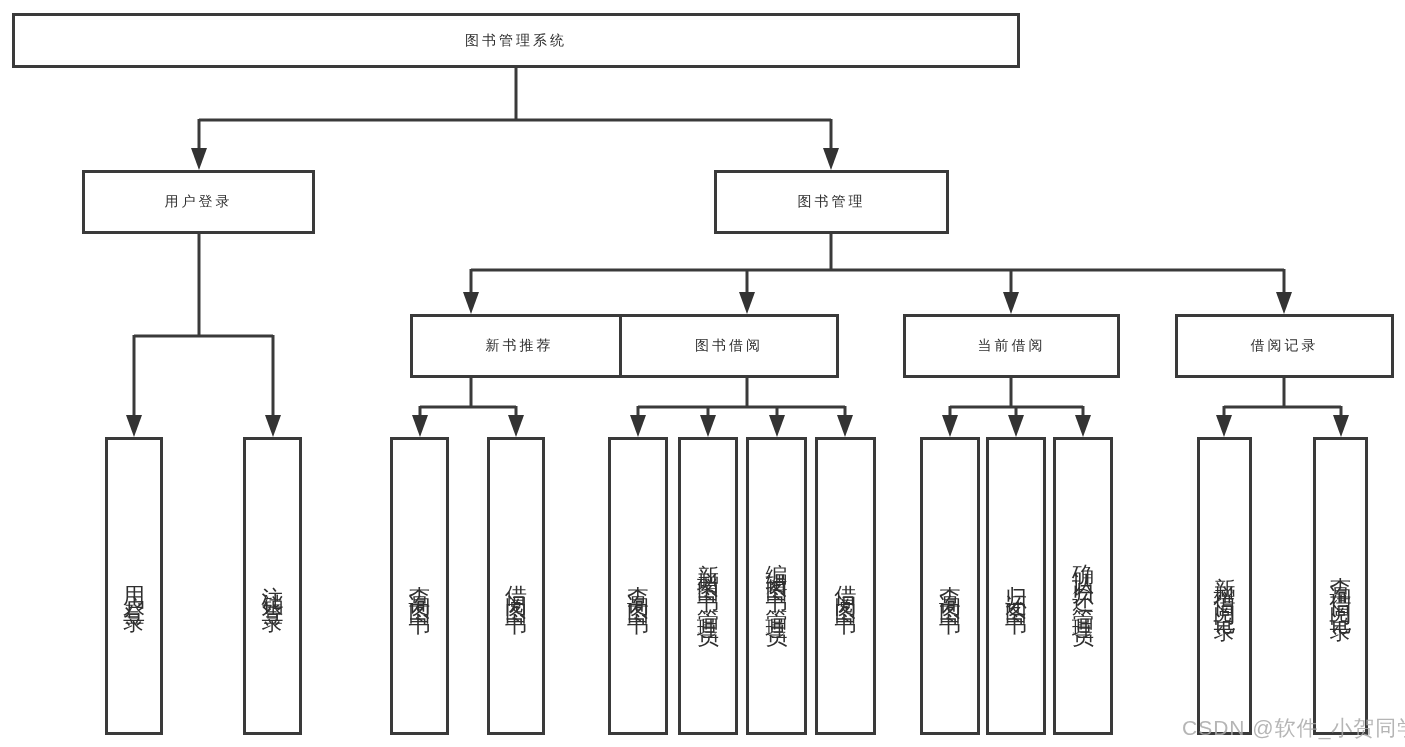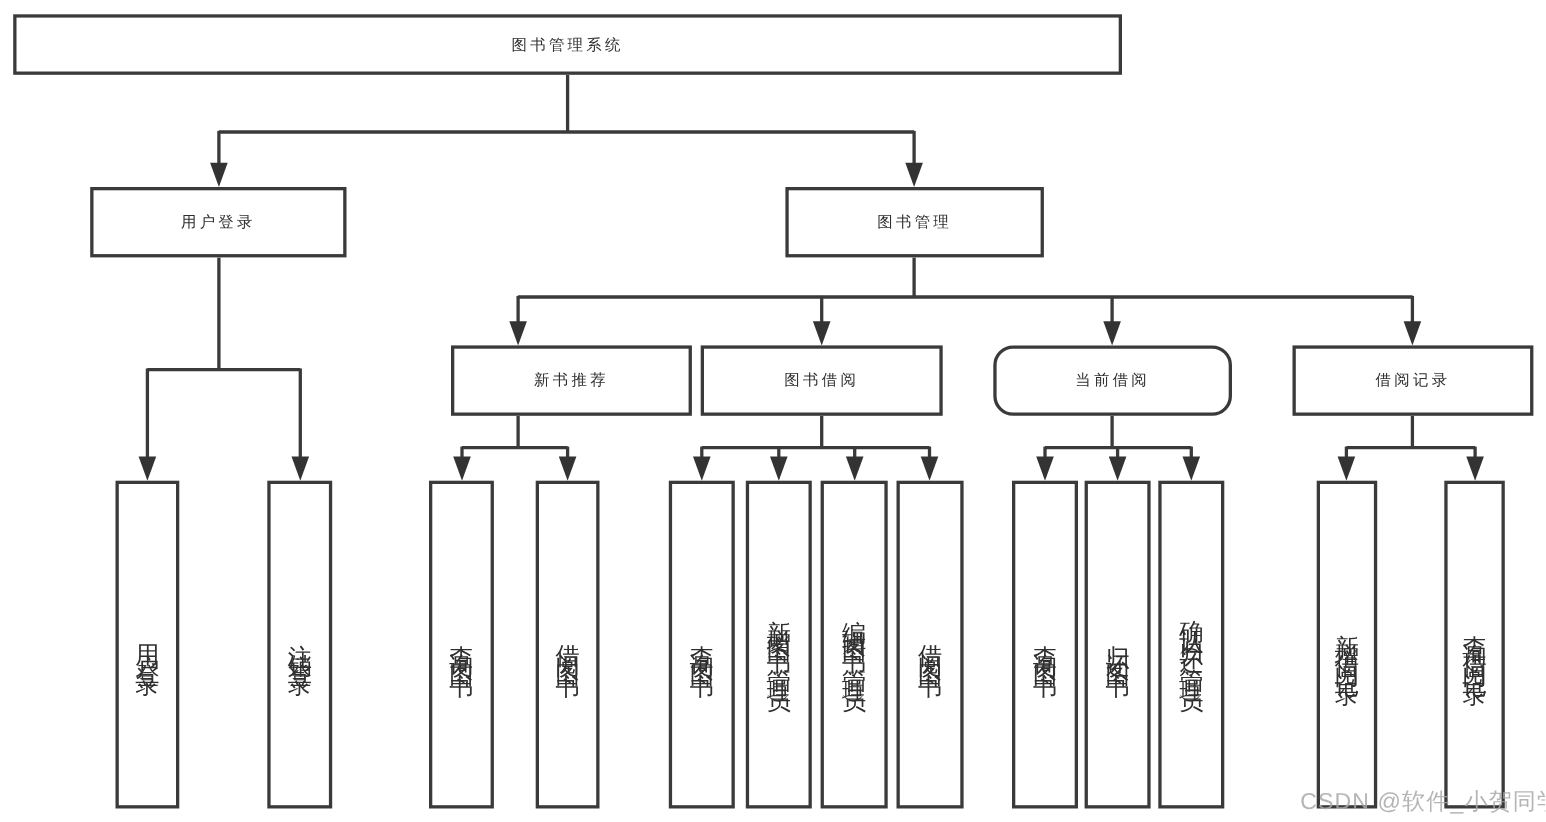--- a/index.html
+++ b/index.html
@@ -140,24 +140,24 @@
   <div class="node h" style="left:82px; top:170px; width:233px; height:64px;">
     <span>用户登录</span>
   </div>
   <div class="node h" style="left:714px; top:170px; width:235px; height:64px;">
     <span>图书管理</span>
   </div>
 
   <div class="node h" style="left:362px; top:314px; width:219px; height:64px;margin-left:48px;">
     <span>新书推荐</span>
   </div>
-  <div class="node h" style="left:637px; top:314px; width:220px; height:64px;">
+  <div class="node h" style="left:619px; top:314px; width:220px; height:64px;">
     <span>图书借阅</span>
   </div>
-  <div class="node h" style="left:903px; top:314px; width:217px; height:64px;border-radius:18px;">
+  <div class="node h" style="left:903px; top:314px; width:217px; height:64px;">
     <span>当前借阅</span>
   </div>
   <div class="node h" style="left:1175px; top:314px; width:219px; height:64px;">
     <span>借阅记录</span>
   </div>
 
   <div class="node v" style="left:105px; top:437px; width:58px; height:298px;">
     <span>用户登录</span>
   </div>
   <div class="node v" style="left:243px; top:437px; width:59px; height:298px;">

